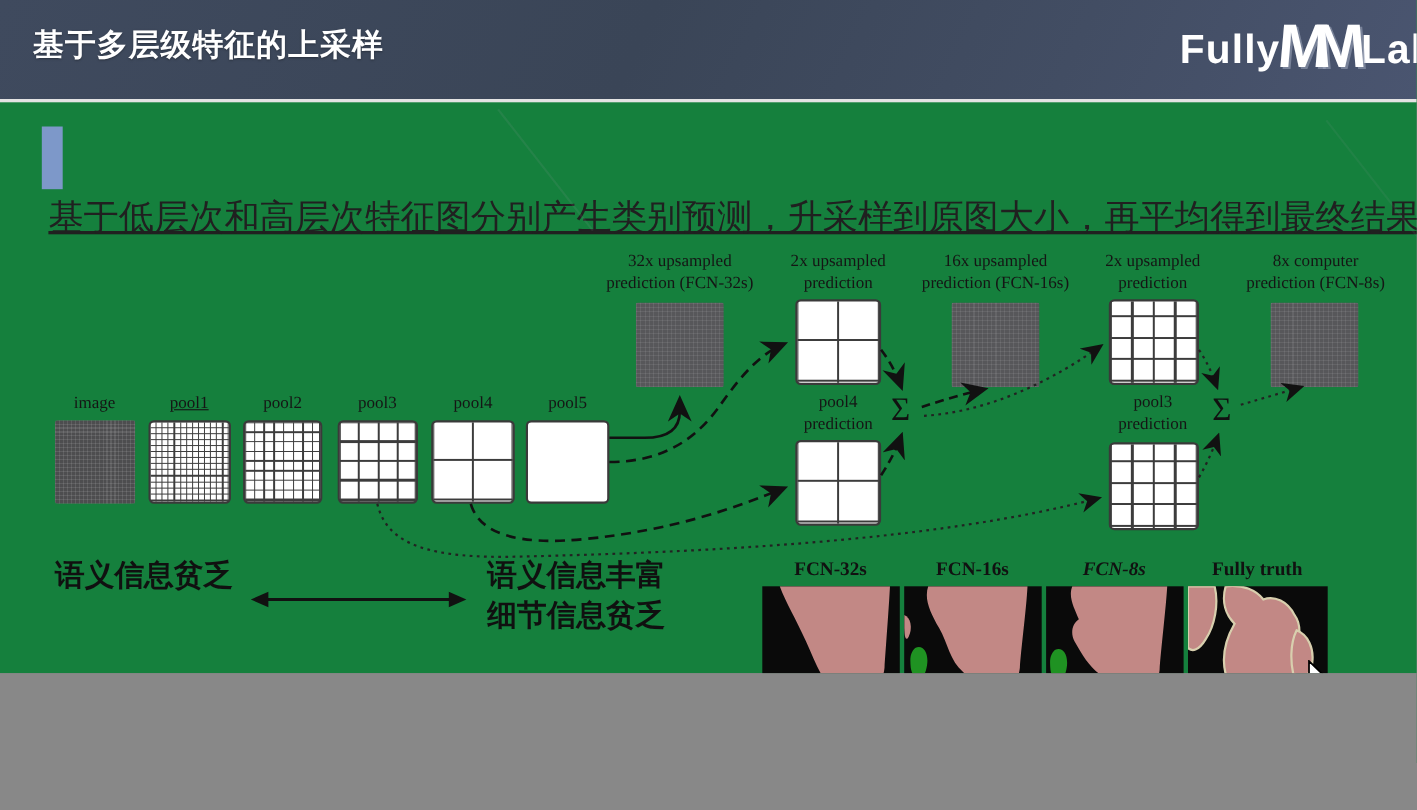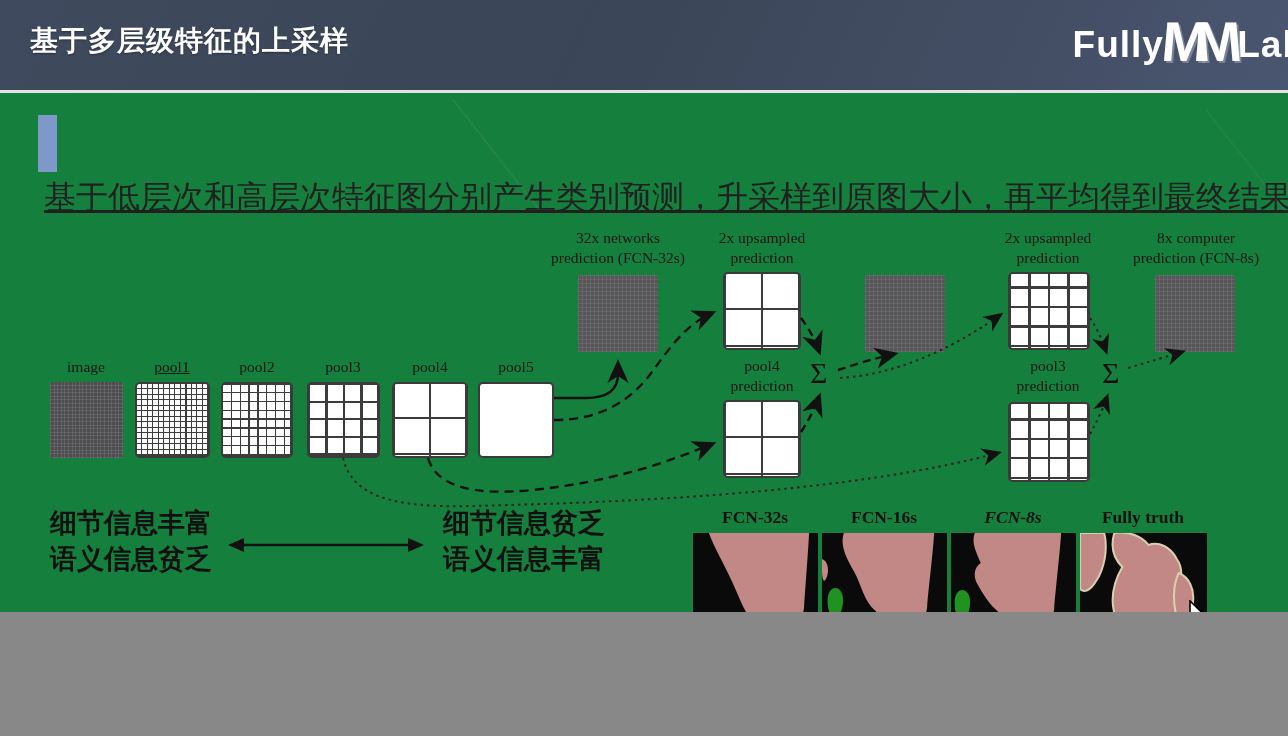--- a/index.html
+++ b/index.html
@@ -89,26 +89,30 @@
     </div>
   </div>
 
   <div class="accent-bar"></div>
   <div class="subtitle">基于低层次和高层次特征图分别产生类别预测，升采样到原图大小，再平均得到最终结果</div>
 
   <div class="streak s1"></div>
   <div class="streak s2"></div>
 
   <div class="dlabel" style="left:528px;top:228px;">
-    <div>32x networks</div>
+    <div>32x upsampled</div>
       <div>prediction (FCN-32s)</div>
     </div>
   <div class="dlabel" style="left:672px;top:228px;">
     <div>2x upsampled</div>
       <div>prediction</div>
+    </div>
+  <div class="dlabel" style="left:815px;top:228px;">
+    <div>16x upsampled</div>
+      <div>prediction (FCN-16s)</div>
     </div>
   <div class="dlabel" style="left:958px;top:228px;">
     <div>2x upsampled</div>
       <div>prediction</div>
     </div>
   <div class="dlabel" style="left:1106px;top:228px;">
     <div>8x computer</div>
       <div>prediction (FCN-8s)</div>
     </div>
 
@@ -176,26 +180,25 @@
     <path d="M1128,368 C1148,362 1166,357 1182,352" fill="none" stroke="#222" stroke-width="2" stroke-dasharray="2.5 4" marker-end="url(#ah)"></path>
 
     <g>
       <line x1="240" y1="545" x2="412" y2="545" stroke="#111" stroke-width="2.6"></line>
       <polygon points="228,545 244,538 244,552" fill="#111"></polygon>
       <polygon points="424,545 408,538 408,552" fill="#111"></polygon>
     </g>
   </svg>
 
   <div class="anno" style="left:50px;top:505px;">
-    <div>细节信息丰富</div>
     <div>语义信息贫乏</div>
   </div>
   <div class="anno" style="left:443px;top:505px;">
+    <div>语义信息丰富</div>
     <div>细节信息贫乏</div>
-    <div>语义信息丰富</div>
   </div>
 
   <div class="rlabel" style="left:690px;">FCN-32s</div>
   <div class="rlabel" style="left:819px;">FCN-16s</div>
   <div class="rlabel" style="left:948px;font-style:italic;">FCN-8s</div>
   <div class="rlabel" style="left:1078px;">Fully truth</div>
 
   <div class="seg" style="left:693px;width:125px;">
     <svg viewBox="0 0 126 167" preserveAspectRatio="none">
       <path class="p" d="M16,0 C22,16 30,28 40,50 C50,72 56,92 74,98 C94,104 110,94 112,74 C113,58 116,20 117,0 Z"></path>

